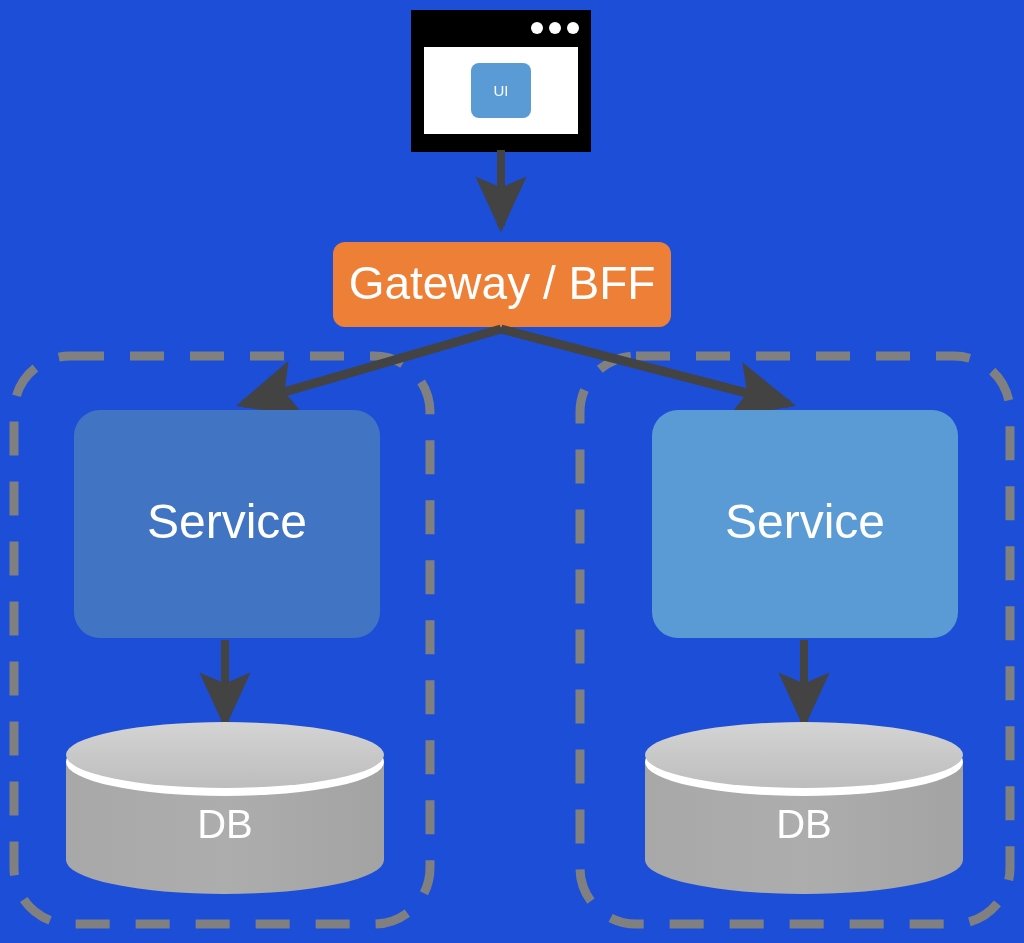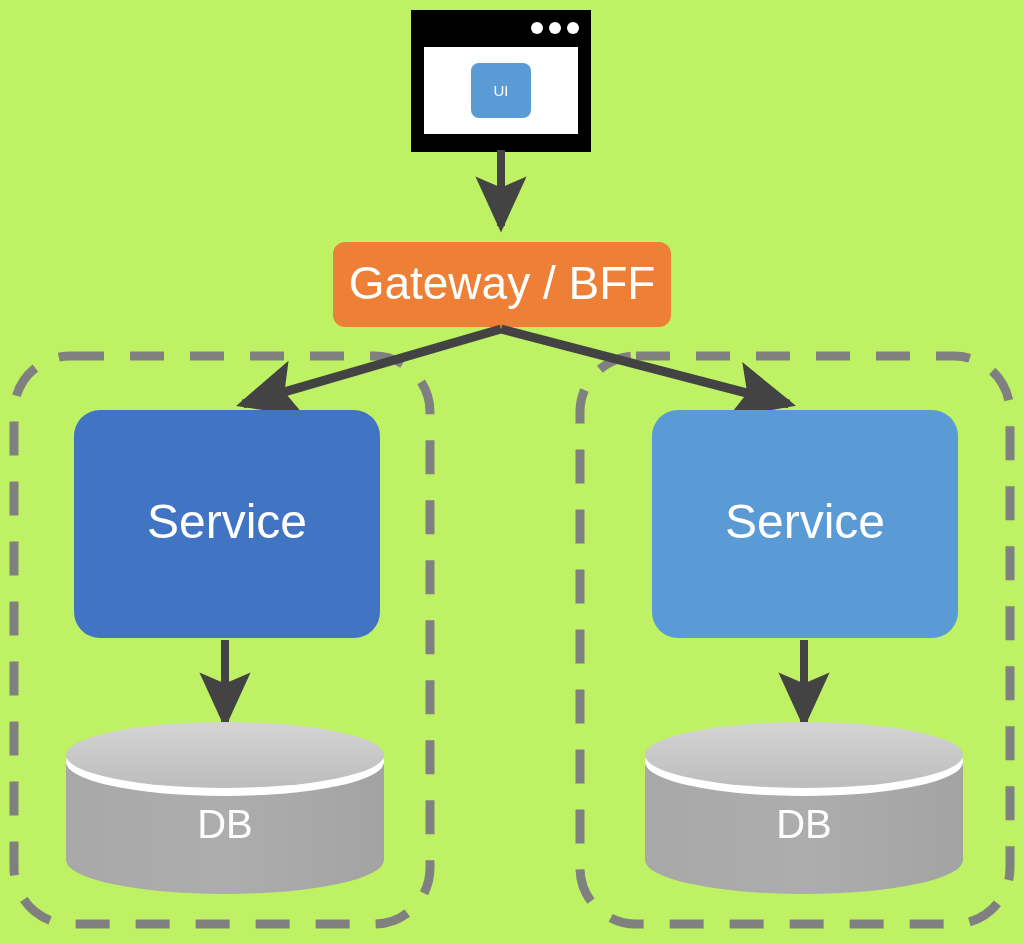--- a/index.html
+++ b/index.html
@@ -8,21 +8,21 @@
     padding: 0;
     background: #ffffff;
   }
   body {
     font-family: "Liberation Sans", sans-serif;
   }
   #diagram-root {
     position: relative;
     width: 1024px;
     height: 943px;
-    background: #bef264;
+    background: #1d4ed8;
     overflow: hidden;
   }
   #diagram-svg {
     position: absolute;
     left: 0;
     top: 0;
     width: 1024px;
     height: 943px;
     display: block;
   }

